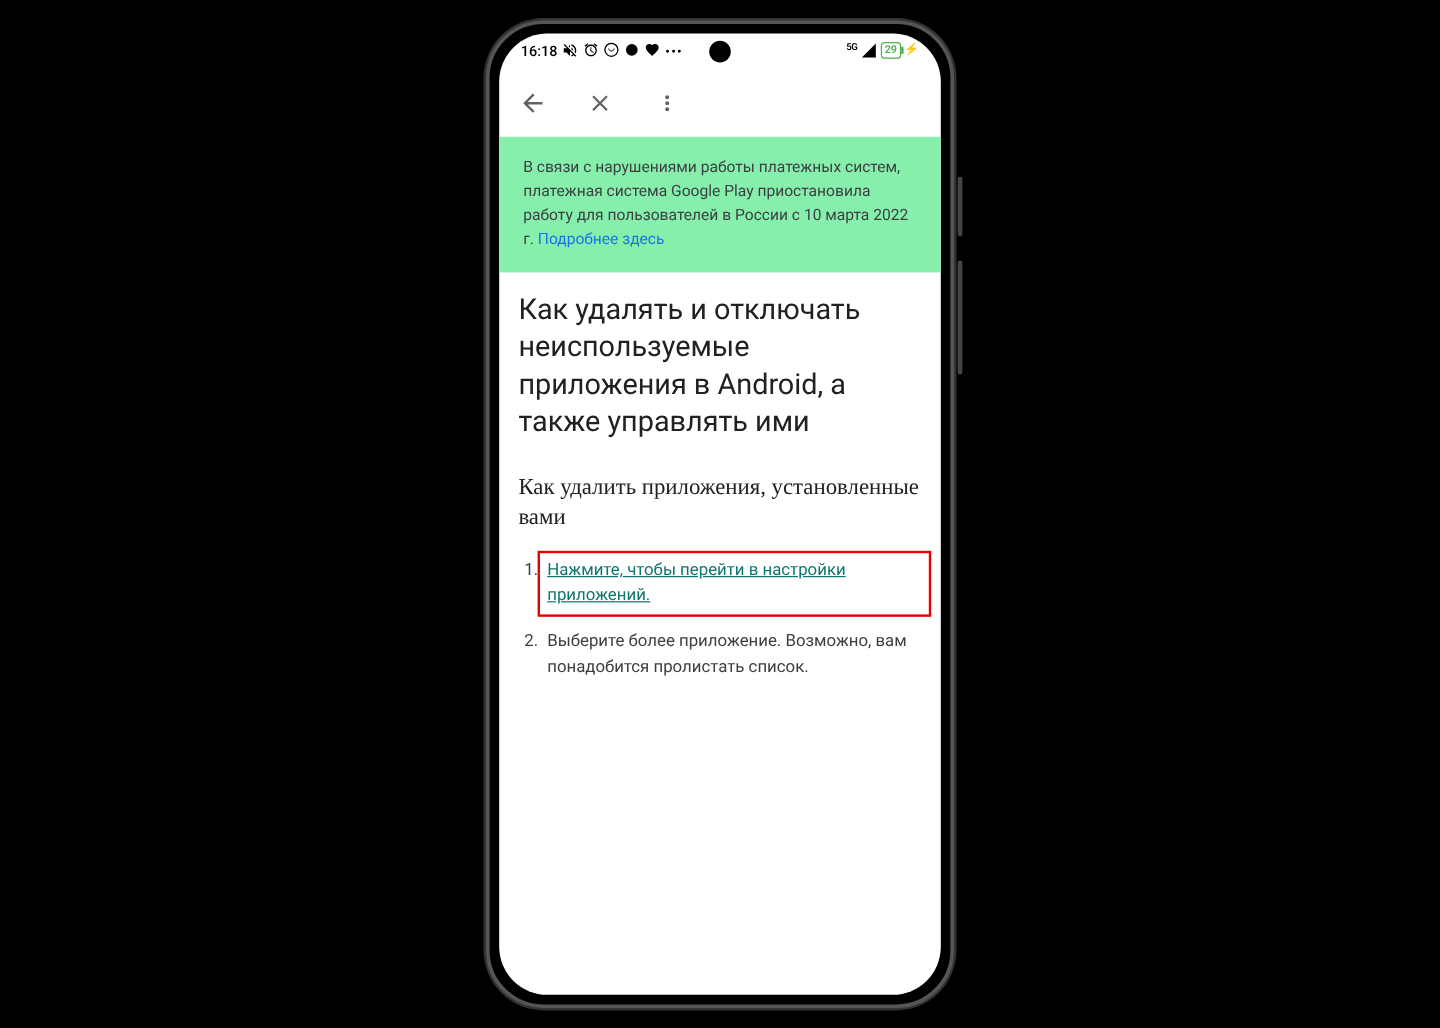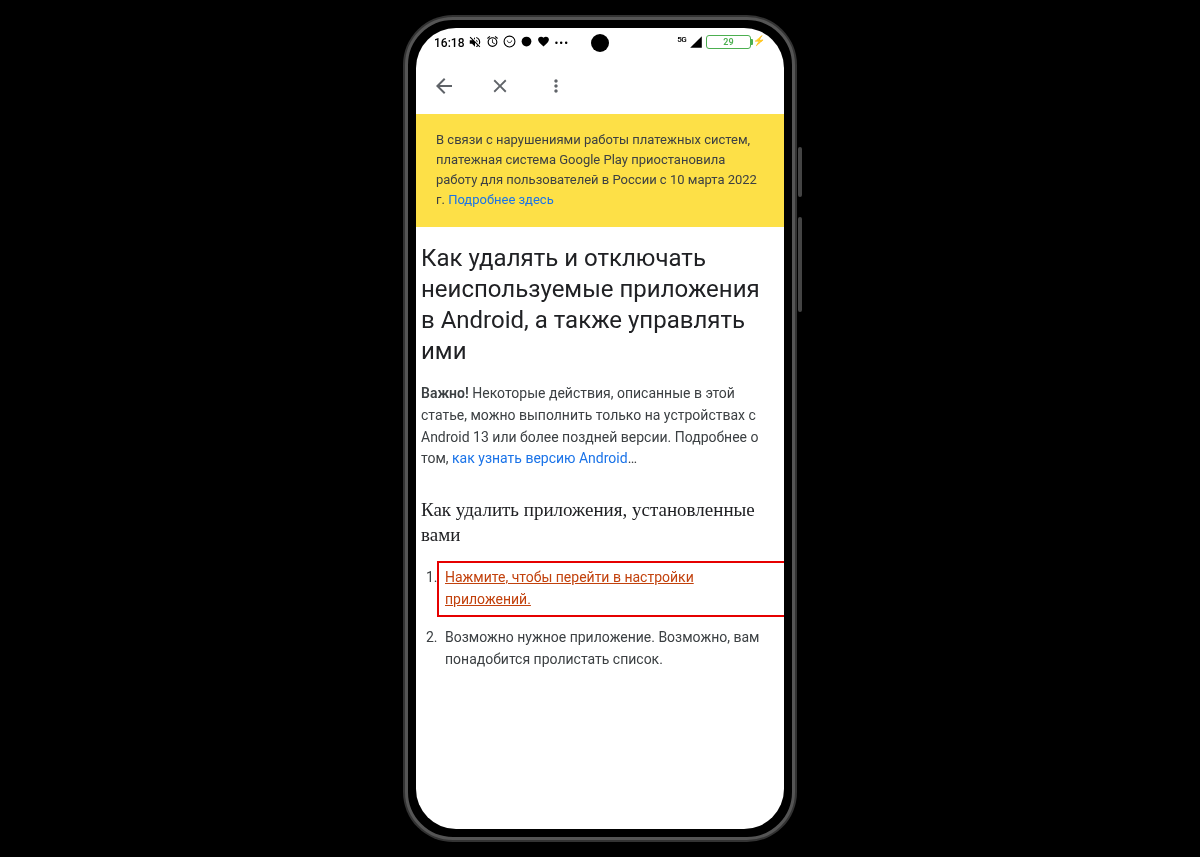--- a/index.html
+++ b/index.html
@@ -94,29 +94,29 @@
       cursor: pointer;
       color: #5f6368;
     }
     .app-title {
       flex: 1;
       font-size: 20px;
       color: #202124;
       font-weight: 400;
     }
     .notice-banner {
-      background: #fde047;
+      background: #86efac;
       padding: 16px 20px;
       font-size: 13px;
       line-height: 1.55;
       color: #3c4043;
     }
     .content {
       flex: 1;
-      padding: 16px 5px;
+      padding: 16px 16px;
       overflow: hidden;
     }
     .article-title {
       font-size: 24px;
       line-height: 1.3;
       color: #202124;
       font-weight: 400;
       margin-bottom: 16px;
       font-family: 'Google Sans', Roboto, sans-serif;
     }
@@ -129,41 +129,41 @@
     .section-title {
       font-size: 19px;
       line-height: 1.3;
       color: #202124;
       font-weight: 400;
       margin-top: 28px;
       margin-bottom: 14px;
       font-family: Liberation Serif, serif;
     }
     .link { color: #1a73e8; text-decoration: none; }
-    .link-underline { color: #c2410c; text-decoration: underline; }
+    .link-underline { color: #0f766e; text-decoration: underline; }
     .bold { font-weight: 600; }
     ol {
       padding-left: 20px;
       font-size: 14px;
       line-height: 1.55;
       color: #3c4043;
     }
     ol li { margin-bottom: 10px; padding-left: 4px; }
     .highlight-box {
       border: 2px solid #e60000;
       padding: 4px 6px;
       margin-left: -8px;
       margin-right: -8px;
     }
     .battery-box {
       display: inline-flex;
       align-items: center;
       border: 1px solid #4caf50;
       border-radius: 3px;
-      padding: 0 16px;
+      padding: 0 2px;
       font-size: 9px;
       font-weight: 600;
       color: #4caf50;
       height: 14px;
       position: relative;
     }
     .battery-box::after {
       content: '';
       position: absolute;
       right: -3px;
@@ -249,31 +249,28 @@
       </div>
 
       <div class="notice-banner">
         <span>В связи с нарушениями работы платежных систем, платежная система Google Play приостановила работу для пользователей в России с 10 марта 2022 г. </span><a class="link">Подробнее здесь</a>
       </div>
 
       <div class="content">
         <h1 class="article-title">Как удалять и отключать неиспользуемые приложения в Android, а также управлять ими</h1>
 
 
-        <p class="paragraph">
-          <span class="bold">Важно!</span><span> Некоторые действия, описанные в этой статье, можно выполнить только на устройствах с Android 13 или более поздней версии. Подробнее о том, </span><a class="link">как узнать версию Android</a><span>…</span>
-        </p>
 
         <h2 class="section-title">Как удалить приложения, установленные вами</h2>
 
         <ol>
           <li>
             <div class="highlight-box">
               <a class="link-underline">Нажмите, чтобы перейти в настройки приложений.</a>
             </div>
           </li>
-          <li>Возможно нужное приложение. Возможно, вам понадобится пролистать список.</li>
+          <li>Выберите более приложение. Возможно, вам понадобится пролистать список.</li>
         </ol>
       </div>
 
     </div>
   </div>
 </div>
 
 </body></html>

